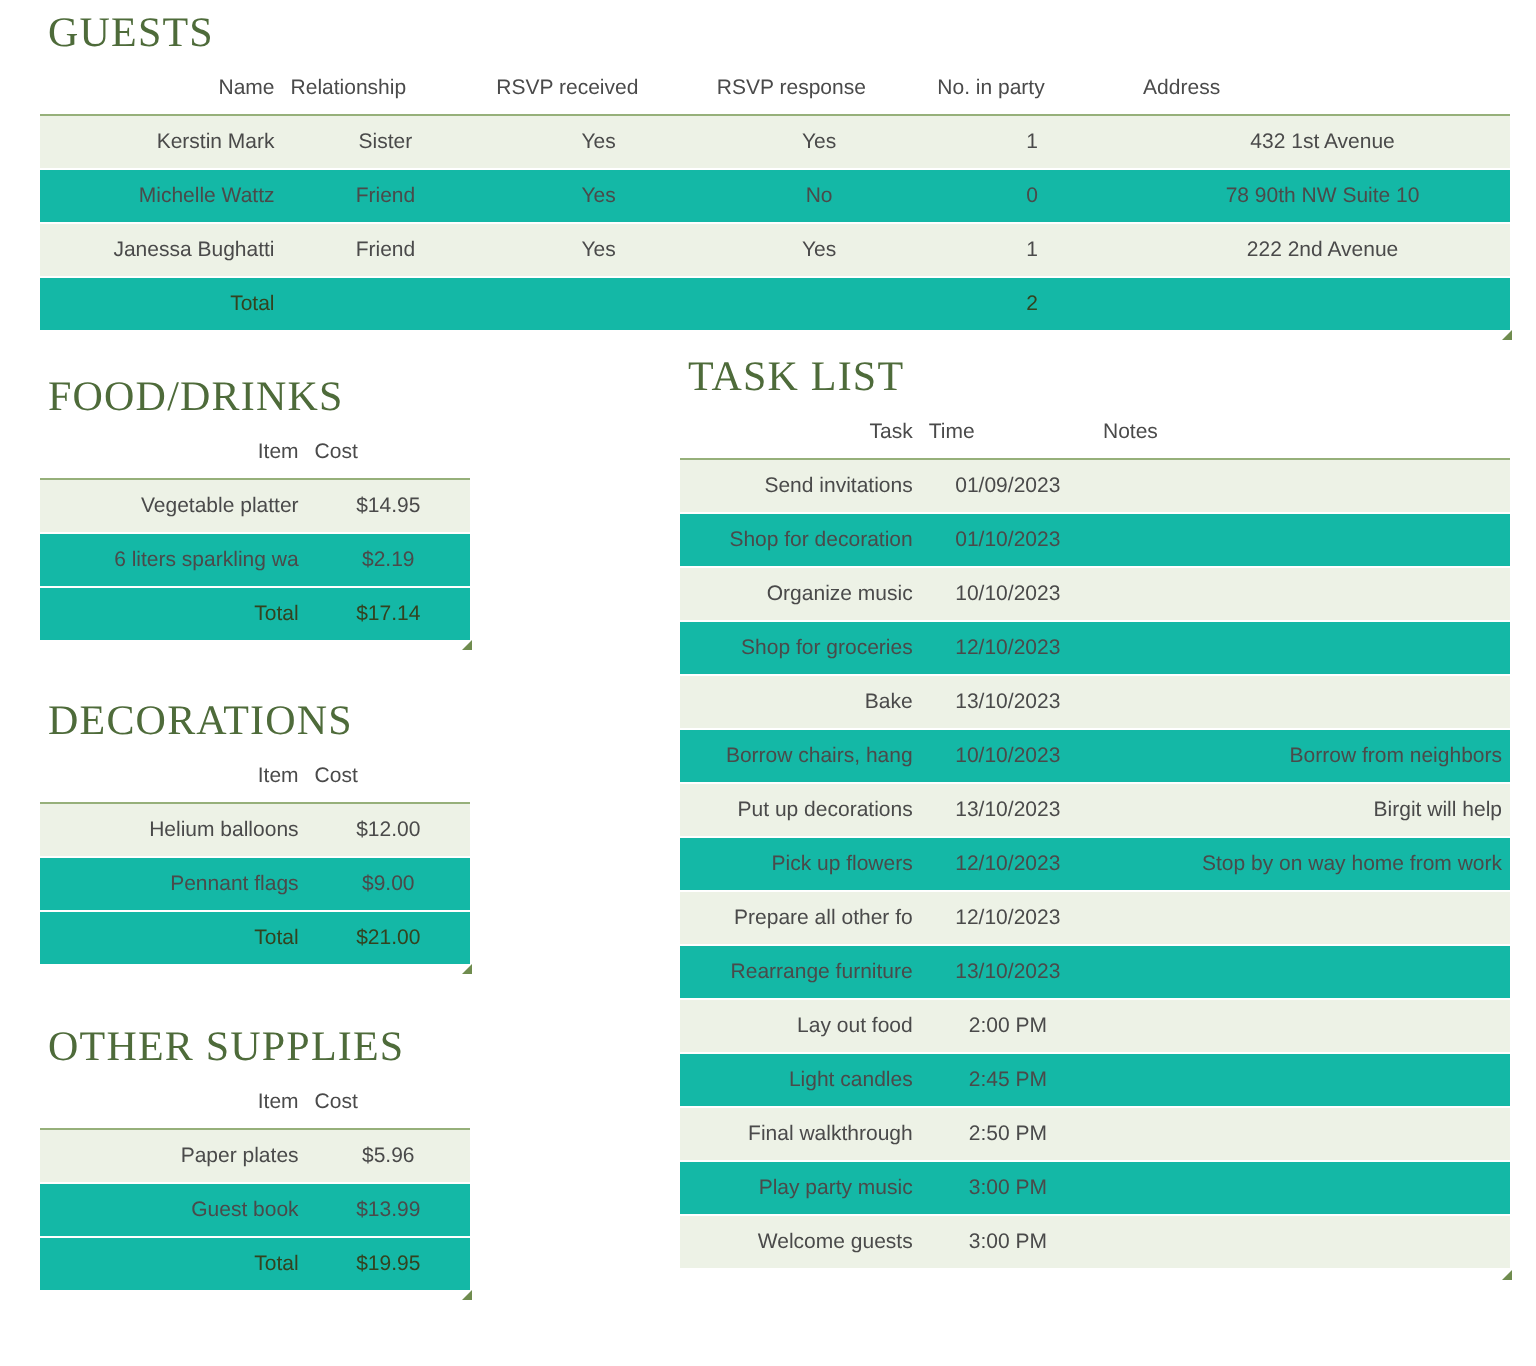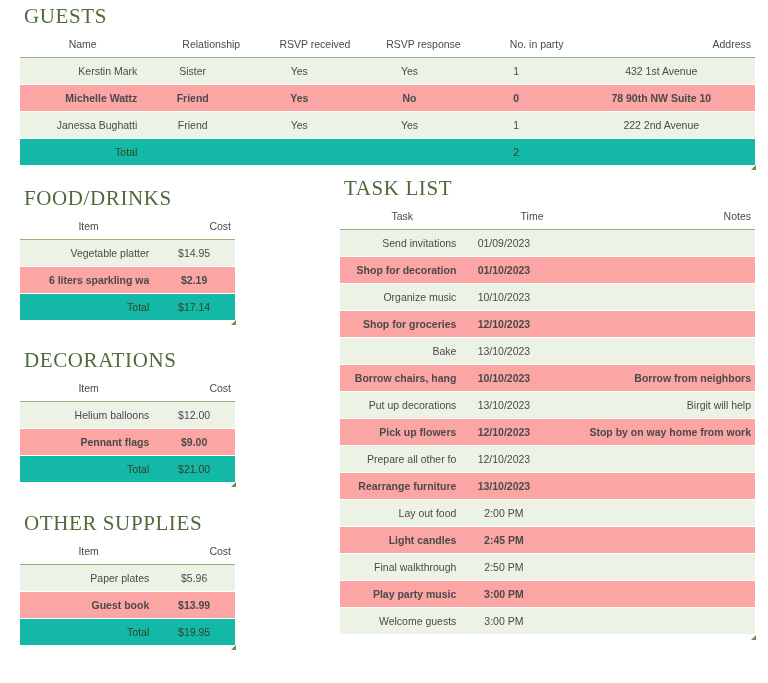--- a/index.html
+++ b/index.html
@@ -32,47 +32,47 @@
 
   table.grid {
     border-collapse: collapse;
     table-layout: fixed;
     width: 100%;
     font-size: 10.5px;
   }
   table.grid th {
     font-weight: normal;
     color: #4a4a4a;
-    text-align: right;
+    text-align: left;
     padding: 6px 4px 7px 4px;
     border-bottom: 1.5px solid #96b07a;
     background: #ffffff;
     font-size: 10.5px;
     white-space: nowrap;
     overflow: hidden;
   }
   table.grid th.left {
-    text-align: center;
+    text-align: right;
     padding-left: 8px;
   }
   table.grid td {
     padding: 7px 4px;
     text-align: center;
     color: #4a4a4a;
     white-space: nowrap;
     overflow: hidden;
     text-overflow: clip;
     border-bottom: 1px solid #ffffff;
   }
   table.grid td.left {
     text-align: right;
     padding-left: 8px;
   }
   table.grid tr.odd td { background: #edf2e6; }
-  table.grid tr.even td { background: #fca5a5; font-weight: bold; }
+  table.grid tr.even td { background: #14b8a6; }
   table.grid tr.total td {
     background: #14b8a6;
     color: #33421f;
     font-weight: normal;
     border-bottom: none;
   }
   .corner {
     position: absolute;
     width: 0; height: 0;
     border-left: 5px solid transparent;

